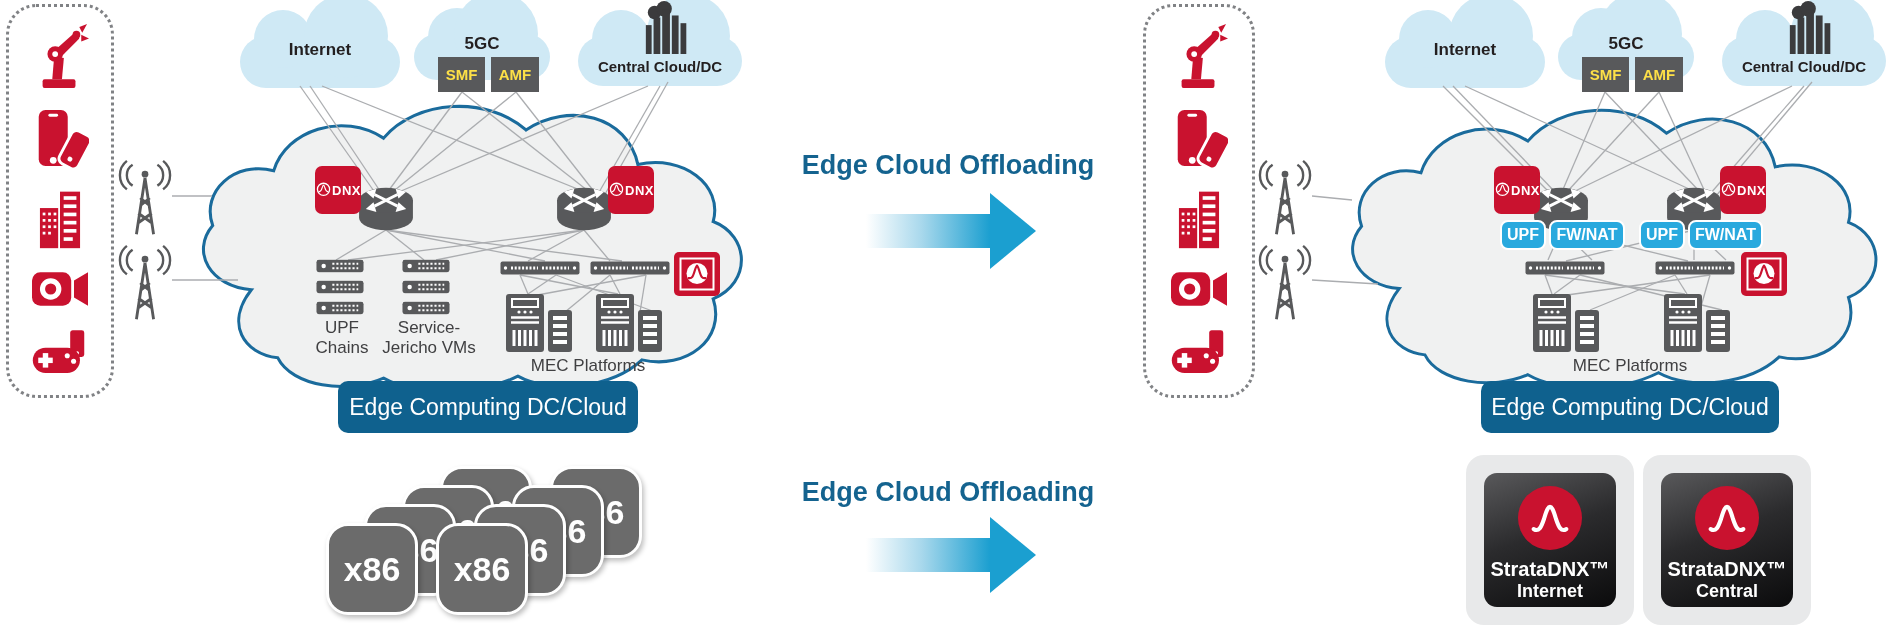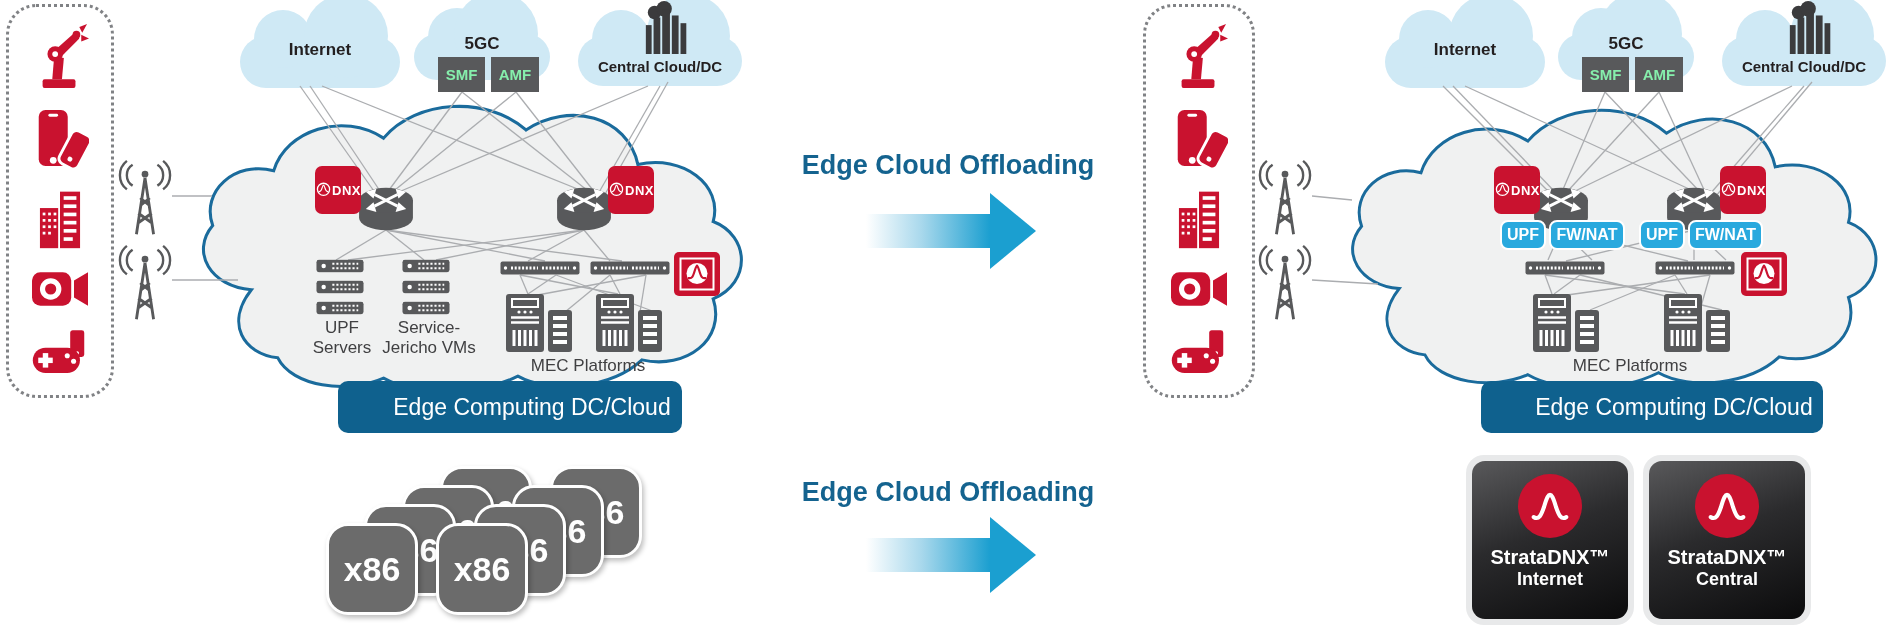--- a/index.html
+++ b/index.html
@@ -6,52 +6,52 @@
   #canvas{position:relative;width:1898px;height:626px;overflow:hidden;background:#fff;
           font-family:"Liberation Sans",sans-serif;border-radius:23px;}
   .abs{position:absolute;}
   
   .scloud{position:absolute;background:#CFE9F5;border-radius:28px;}
   .scloud::before,.scloud::after{content:"";position:absolute;background:inherit;border-radius:50%;}
   .scloud::before{width:58px;height:58px;top:-26px;left:14px;}
   .scloud::after{width:84px;height:84px;top:-42px;right:12px;}
   .cloud-label{position:absolute;text-align:center;font-weight:bold;font-size:17px;color:#231F20;z-index:3;}
   .cloud-label.small{font-size:15px;}
-  .core-box{position:absolute;background:#58595B;color:#86efac;font-weight:bold;font-size:15px;
+  .core-box{position:absolute;background:#58595B;color:#fde047;font-weight:bold;font-size:15px;
             display:flex;align-items:center;justify-content:center;z-index:3;}
   
   .dotted-box{position:absolute;border:3px dotted #808285;border-radius:30px;box-sizing:border-box;
               display:flex;flex-direction:column;align-items:center;justify-content:space-between;
               padding:16px 0 14px 0;z-index:2;}
   
   .dnx-badge{position:absolute;width:46px;height:48px;background:#C9122F;border-radius:7px;
              display:flex;flex-direction:row;align-items:center;justify-content:center;z-index:4;}
   .dnx-text{color:#fff;font-weight:bold;font-size:13px;letter-spacing:.5px;line-height:1;margin-top:1px;}
   .pulse-badge{position:absolute;width:46px;height:44px;background:#C9122F;border-radius:5px;
                display:flex;align-items:center;justify-content:center;z-index:4;}
   
   .nf-box{position:absolute;background:#29A9DE;border:2.5px solid #fff;border-radius:8px;color:#fff;
           font-weight:bold;font-size:16px;display:flex;align-items:center;justify-content:center;
           box-sizing:border-box;z-index:4;}
   
   .eq-label{position:absolute;text-align:center;font-size:17px;color:#404042;line-height:1.15;z-index:3;}
   .banner{position:absolute;background:#0F618E;border-radius:10px;color:#fff;font-size:23px;
-          display:flex;align-items:center;justify-content:center;z-index:5;padding-left:44px;}
+          display:flex;align-items:center;justify-content:center;z-index:5;}
   .offload-title{position:absolute;width:340px;text-align:center;color:#14638F;font-weight:bold;
                  font-size:27px;z-index:3;}
   .arrow-body{position:absolute;height:34px;width:124px;z-index:3;
               background:linear-gradient(90deg,rgba(255,255,255,0) 0%,#A8D8EC 45%,#1B9FD0 100%);}
   .arrow-head{position:absolute;width:0;height:0;border-top:38px solid transparent;
               border-bottom:38px solid transparent;border-left:46px solid #1B9FD0;z-index:3;}
   
   .x86-box{position:absolute;width:92px;height:92px;background:#6B6B6B;border:3px solid #fff;
            border-radius:22px;box-sizing:border-box;display:flex;align-items:center;justify-content:center;
            color:#fff;font-weight:bold;font-size:34px;box-shadow:2px 3px 5px rgba(0,0,0,.25);}
   
-  .chip{position:absolute;width:168px;height:170px;background:#E8E9EA;border-radius:18px;padding:6px;
+  .chip{position:absolute;width:168px;height:170px;background:#E8E9EA;border-radius:18px;padding:18px;
         box-sizing:border-box;z-index:5;}
   .chip-inner{width:100%;height:100%;border-radius:13px;
               background:linear-gradient(160deg,#59595B 0%,#2B2B2D 45%,#0B0B0C 100%);
               display:flex;flex-direction:column;align-items:center;}
   .chip-logo{width:64px;height:64px;border-radius:50%;background:#C9122F;margin-top:13px;
              display:flex;align-items:center;justify-content:center;}
   .chip-brand{color:#fff;font-weight:bold;font-size:20px;margin-top:9px;line-height:1;}
   .chip-model{color:#fff;font-weight:bold;font-size:18px;margin-top:3px;line-height:1;}
   svg.icon{display:block;}
   .z2{z-index:2;} .z3{z-index:3;}
@@ -352,21 +352,21 @@
     </svg>
 <svg class="abs icon z3" style="left:402px;top:280px" width="48" height="14" viewBox="0 0 50 14">
       <use href="#sym-server"></use>
     </svg>
 <svg class="abs icon z3" style="left:402px;top:301px" width="48" height="14" viewBox="0 0 50 14">
       <use href="#sym-server"></use>
     </svg>
 
 <div class="eq-label" style="left:303px;top:318px;width:78px;">
   <span>UPF</span><br>
-  <span>Servers</span>
+  <span>Chains</span>
 </div>
 <div class="eq-label" style="left:378px;top:318px;width:102px;">
   <span>Service-</span><br>
   <span>Jericho VMs</span>
 </div>
 
 <svg class="abs icon z3" style="left:500px;top:261px" width="80" height="14" viewBox="0 0 80 14">
       <use href="#sym-switch"></use>
     </svg>
 <svg class="abs icon z3" style="left:590px;top:261px" width="80" height="14" viewBox="0 0 80 14">

